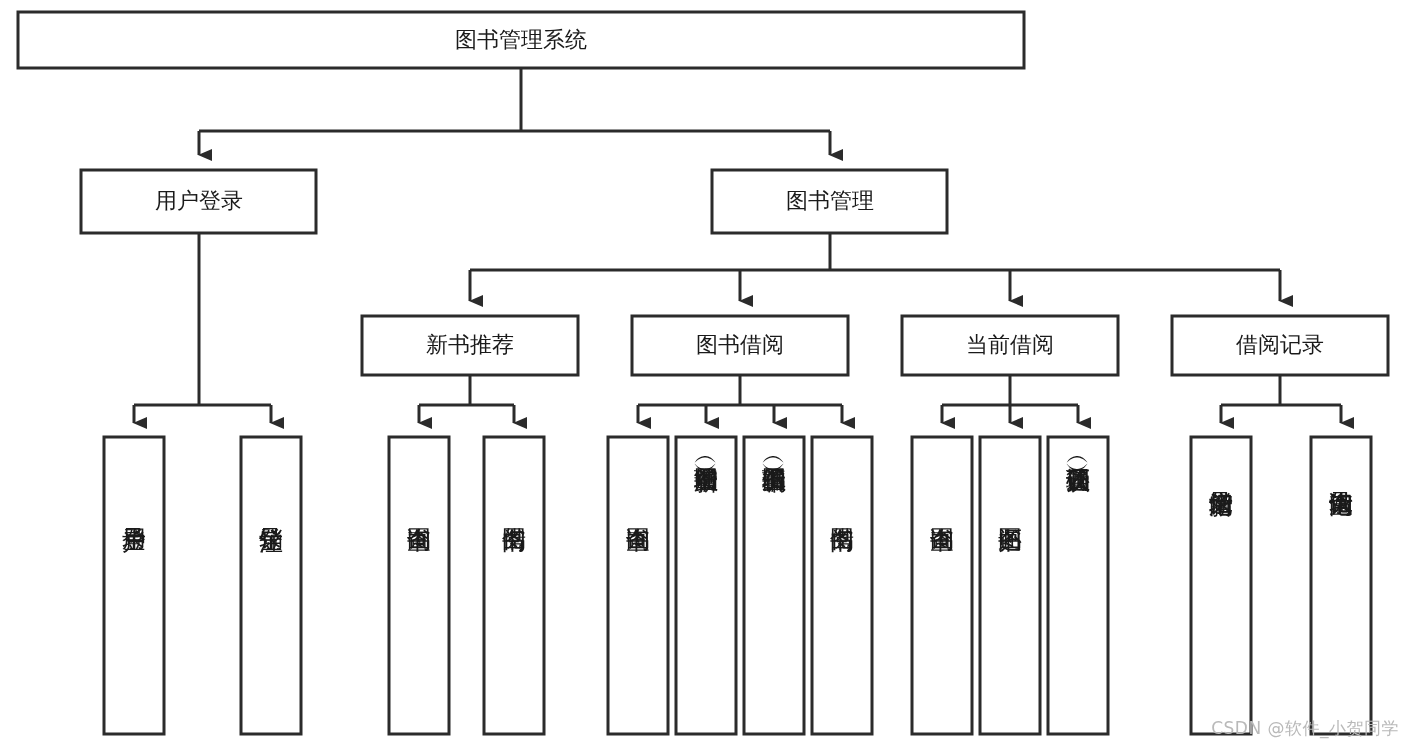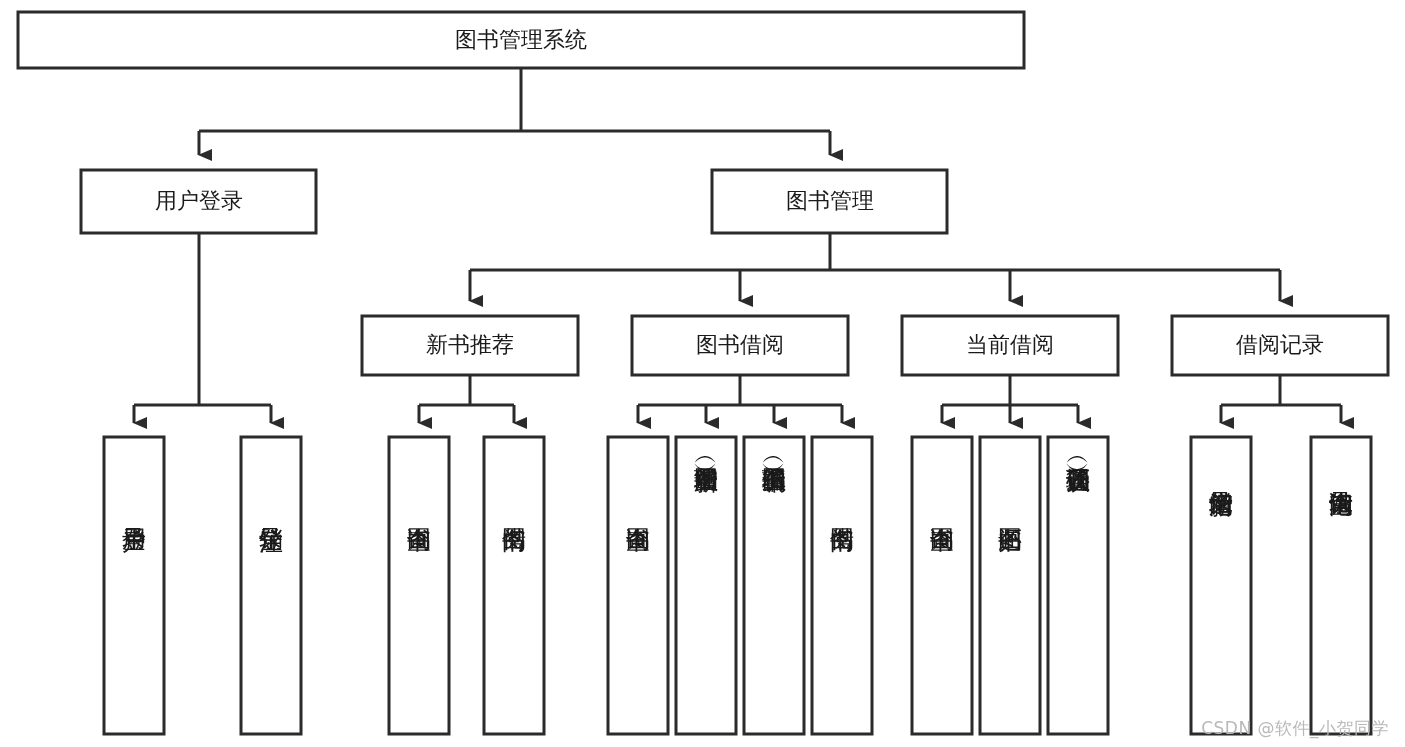--- a/index.html
+++ b/index.html
@@ -41,21 +41,21 @@
     stroke: #2b2b2b;
     stroke-width: 3;
     fill: none;
   }
   .arrow-head {
     fill: #2b2b2b;
     stroke: none;
   }
   .watermark {
     position: absolute;
-    right: 16px;
+    right: 6px;
     bottom: 7px;
     font-family: "DejaVu Sans", "Liberation Sans", sans-serif;
     font-size: 17px;
     color: #b9b9b9;
     letter-spacing: 0.5px;
     white-space: nowrap;
     pointer-events: none;
   }
 </style>
 </head>

